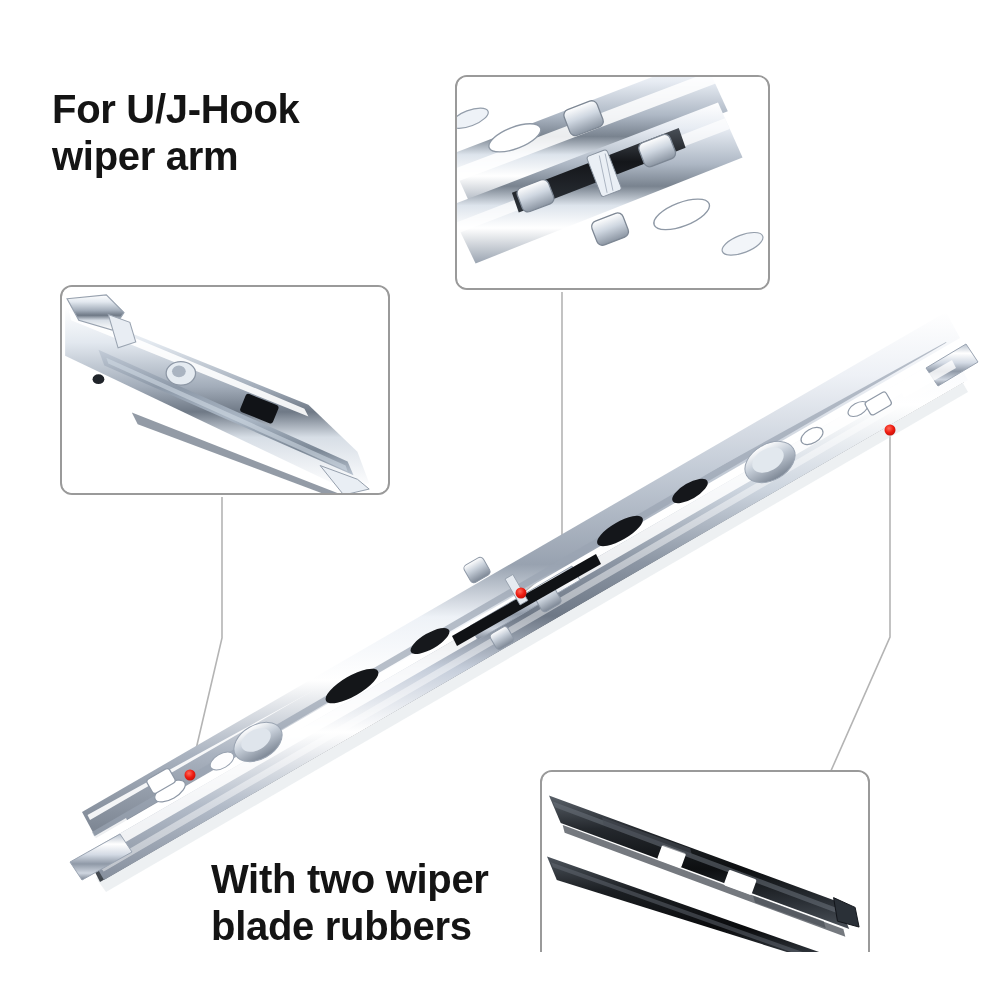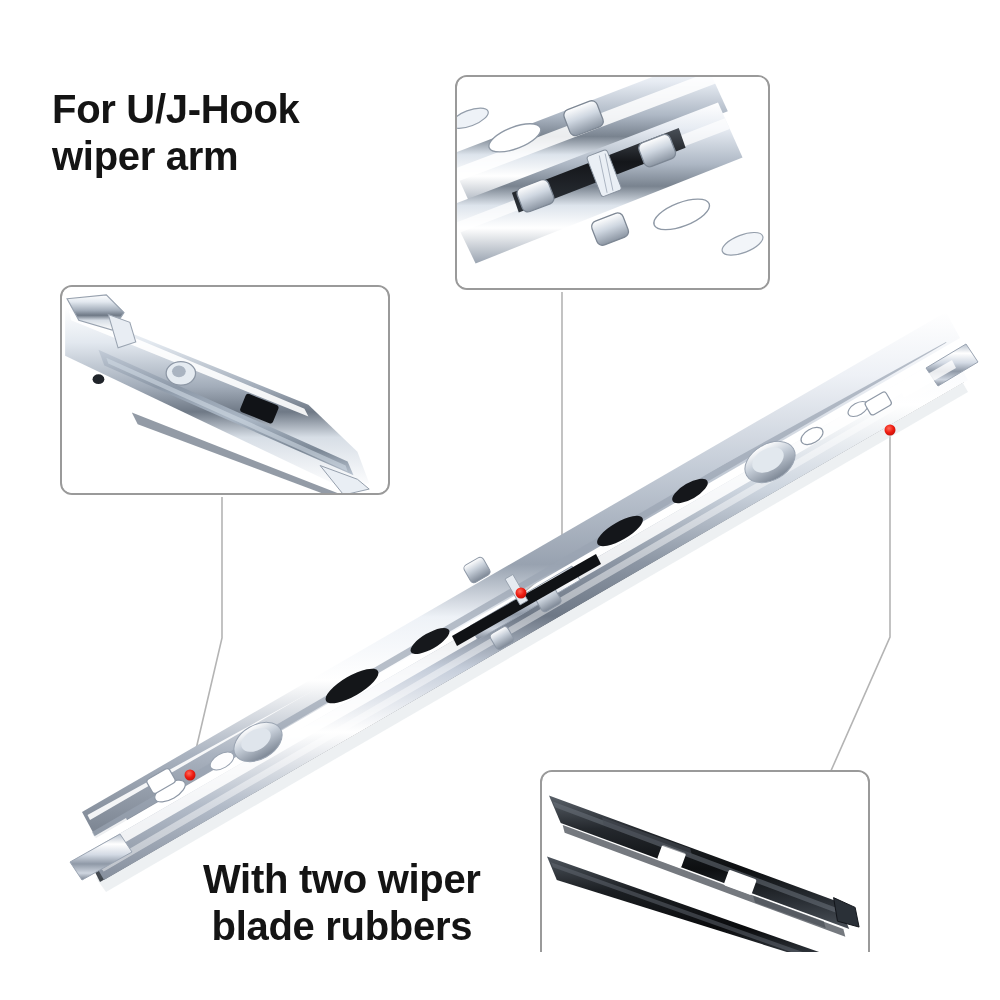--- a/index.html
+++ b/index.html
@@ -14,21 +14,21 @@
   
   .headline{
     position:absolute;
     font-weight:bold;
     color:#141414;
     letter-spacing:-0.3px;
     line-height:1.18;
     white-space:pre-line;
   }
   #headline-top{left:52px;top:86px;font-size:40px;}
-  #headline-bottom{left:203px;top:856px;font-size:40px;text-align:center;}
+  #headline-bottom{left:211px;top:856px;font-size:40px;}
 
   
   .callout{
     position:absolute;
     border:2px solid #9a9a9a;
     border-radius:12px;
     background:#ffffff;
     overflow:hidden;
     box-sizing:border-box;
   }

